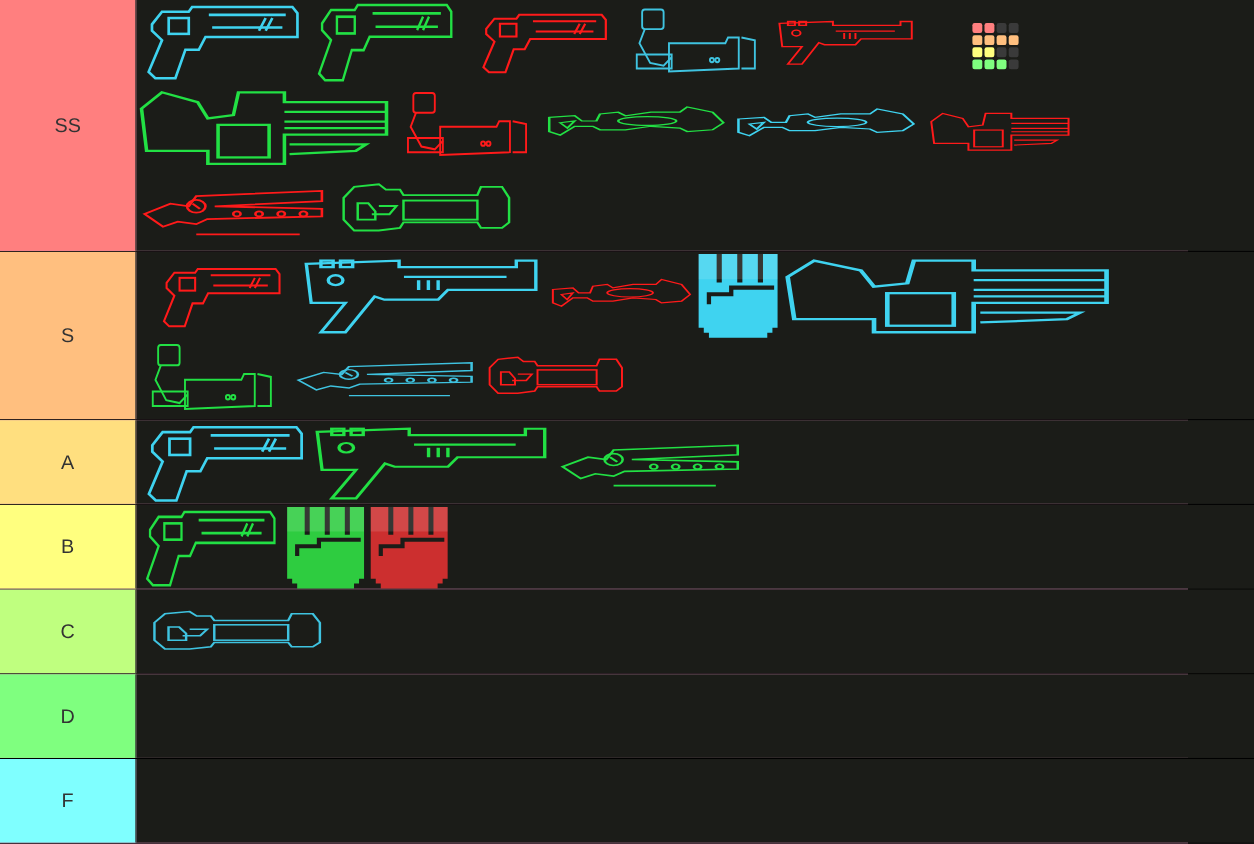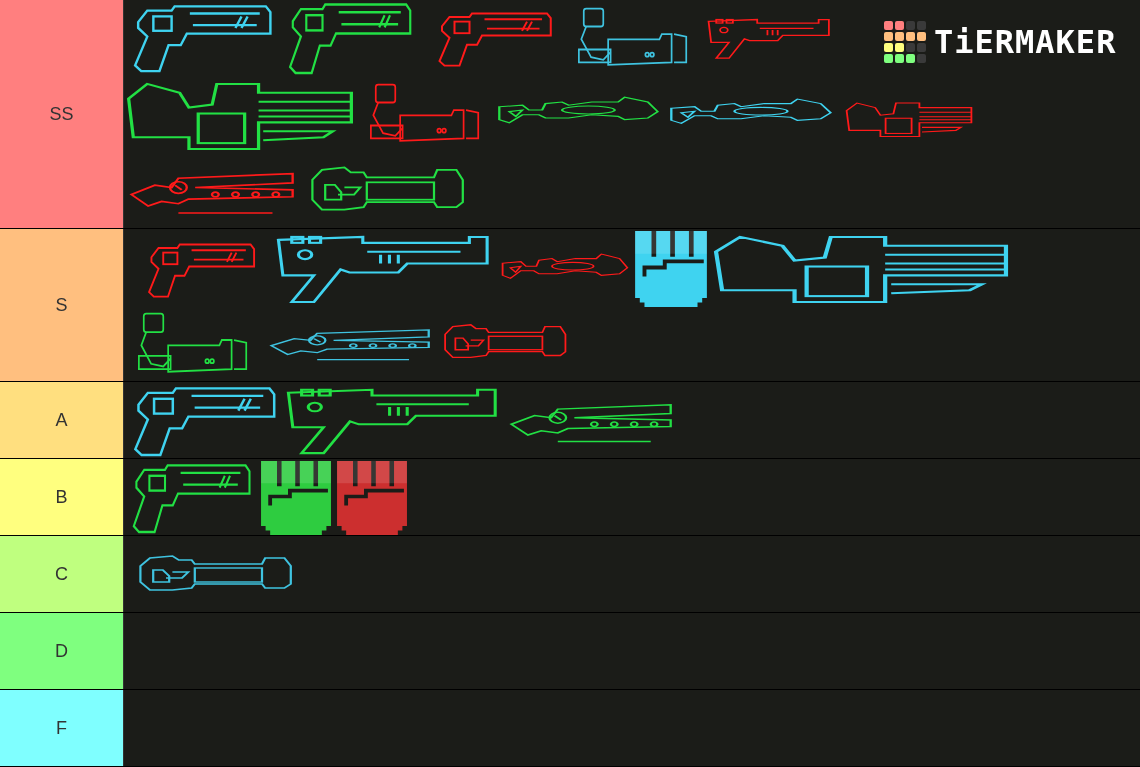--- a/index.html
+++ b/index.html
@@ -307,14 +307,13 @@
       <span style="background: rgb(255, 191, 127);"></span>
       <span style="background: rgb(255, 255, 127);"></span>
       <span style="background: rgb(255, 255, 127);"></span>
       <span style="background: rgb(58, 58, 58);"></span>
       <span style="background: rgb(58, 58, 58);"></span>
       <span style="background: rgb(127, 255, 127);"></span>
       <span style="background: rgb(127, 255, 127);"></span>
       <span style="background: rgb(127, 255, 127);"></span>
       <span style="background: rgb(58, 58, 58);"></span>
     </div>
-  <span class="logo-text">TiERMAKER</span>
 </div>
 
 </body></html>

